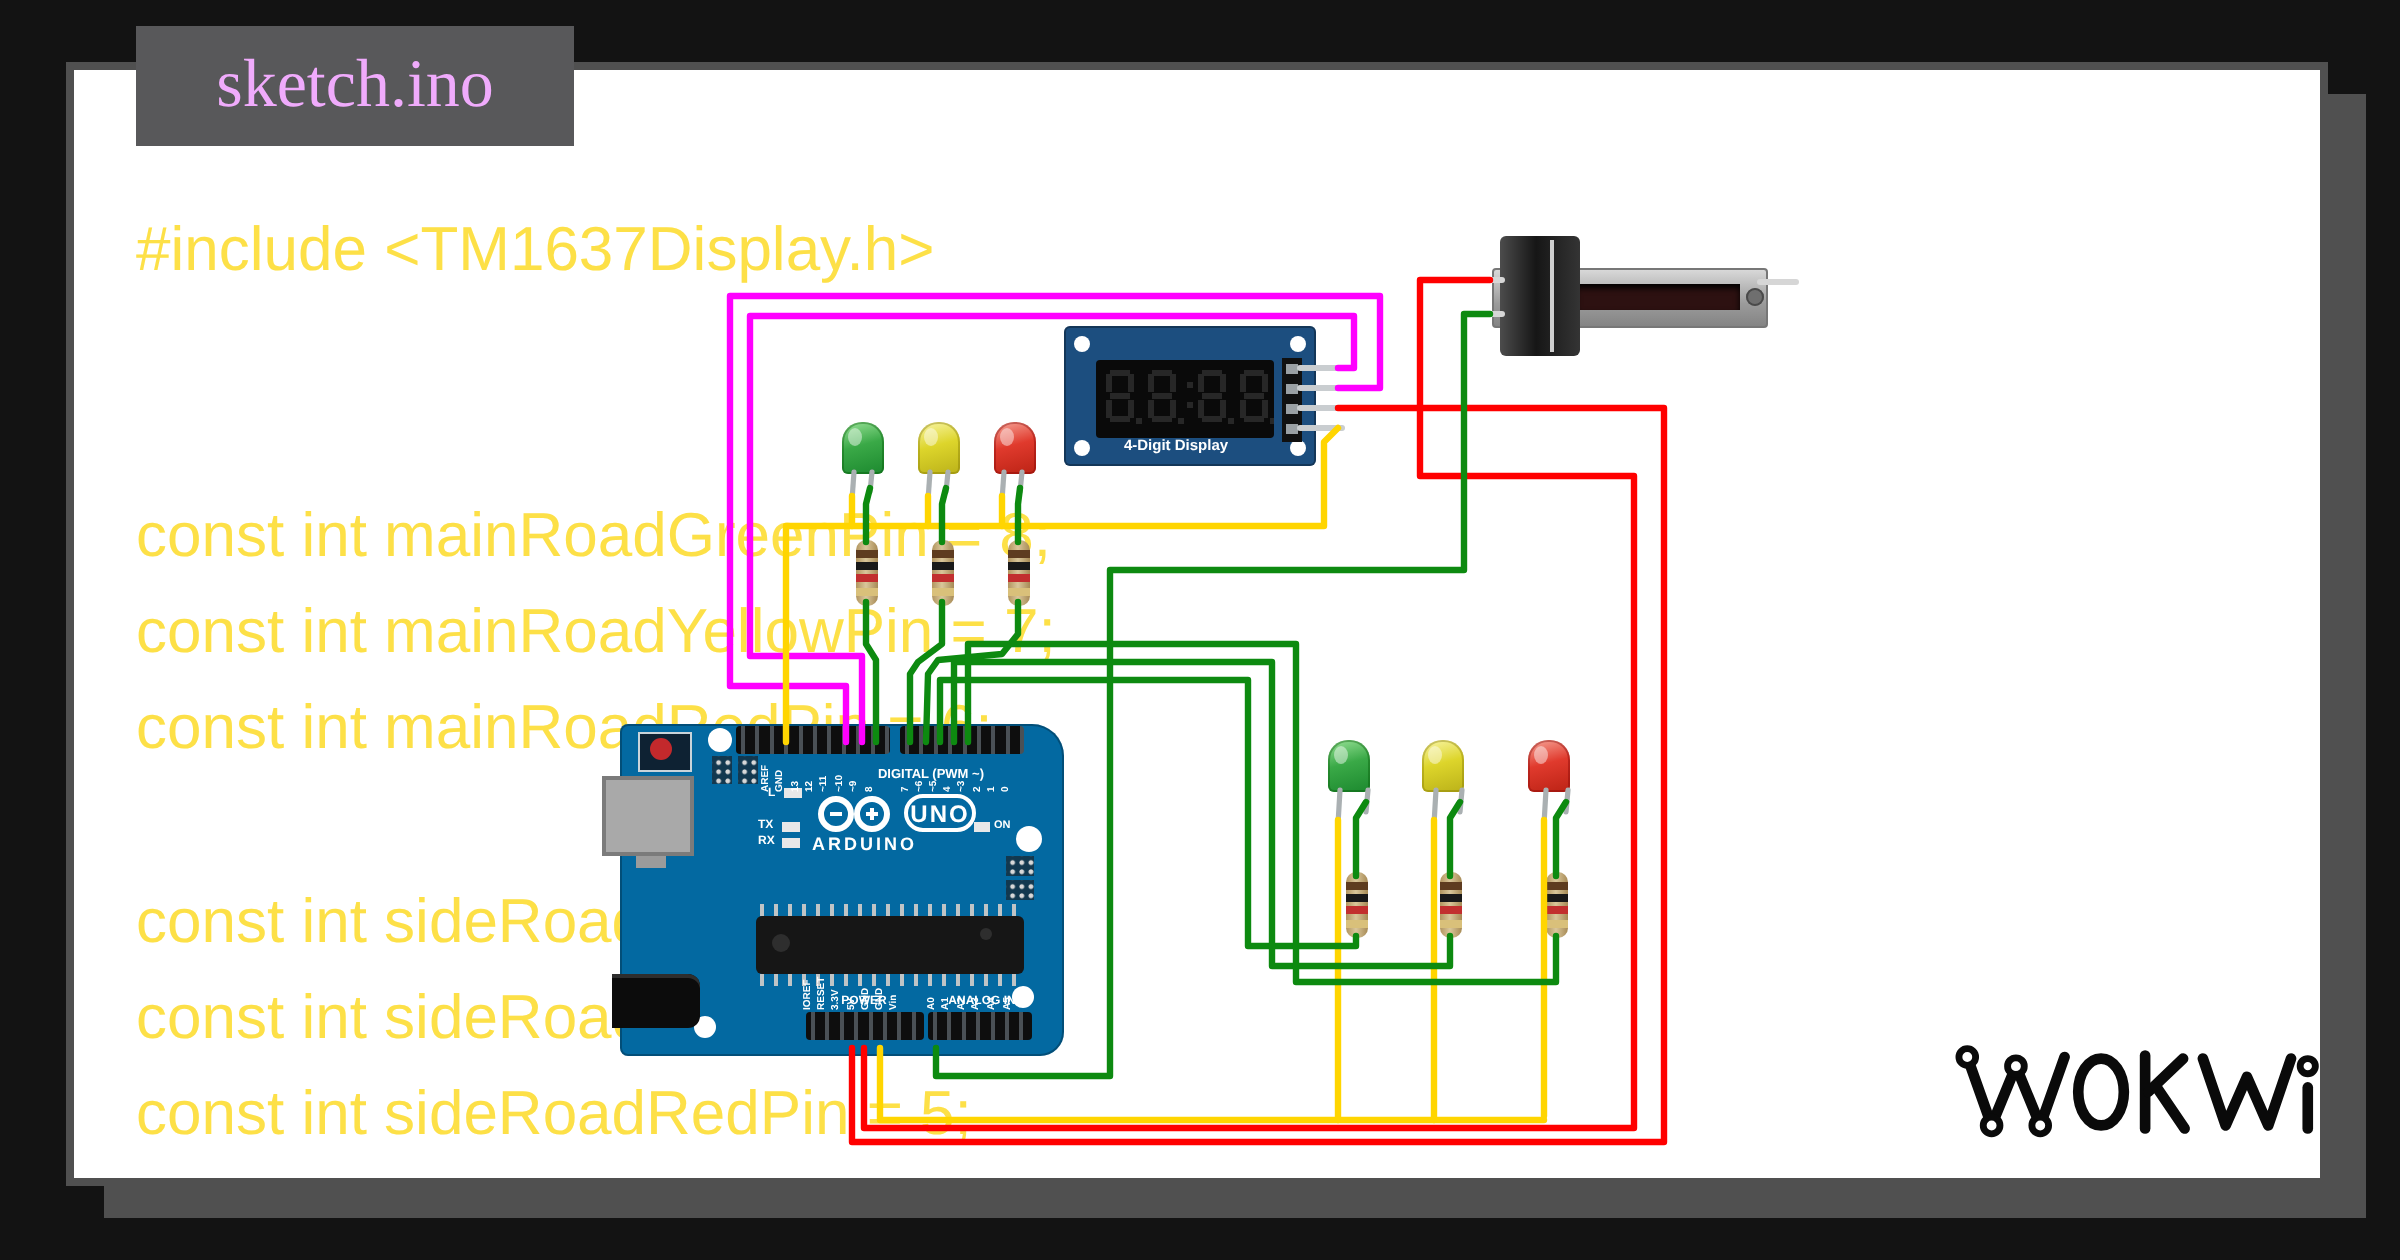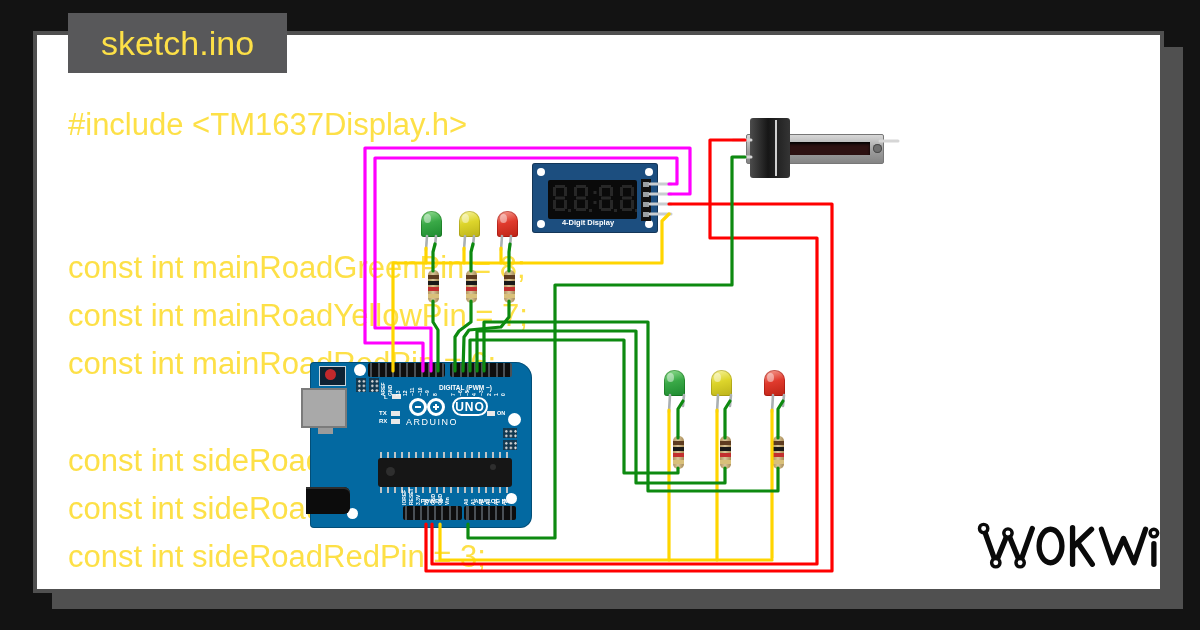--- a/index.html
+++ b/index.html
@@ -1,18 +1,18 @@
 <!DOCTYPE html>
 <html><head>
 <meta charset="utf-8">
 <style>
   html,body{margin:0;padding:0;background:#131313;}
   .stage{position:relative;width:1200px;height:630px;background:#131313;overflow:hidden;font-family:"Liberation Sans",sans-serif;}
   .card{position:absolute;left:33px;top:31px;width:1123px;height:554px;background:#ffffff;border:4px solid #505050;box-shadow:19px 16px 0 #505050;}
-  .title-box{position:absolute;left:68px;top:13px;width:219px;height:60px;background:#58585a;color:#fde047;font-size:34px;display:flex;align-items:center;justify-content:center;z-index:40;}
+  .title-box{position:absolute;left:68px;top:13px;width:219px;height:60px;background:#58585a;color:#f0abfc;font-size:34px;display:flex;align-items:center;justify-content:center;z-index:40;font-family:Liberation Serif, serif;}
   .code-layer{position:absolute;inset:0;z-index:5;}
   .code-line{position:absolute;left:68px;color:#fde047;font-size:31px;white-space:pre;letter-spacing:0px;}
   #wire-svg{position:absolute;inset:0;z-index:20;pointer-events:none;}
   #wire-svg polyline{pointer-events:stroke;}
   
   .comp{position:absolute;z-index:10;}
   
   .board{left:310px;top:362px;width:222px;height:166px;background:#0369a1;border-radius:4px 16px 12px 4px;box-shadow:inset 0 0 0 1px rgba(0,0,0,.25);}
   .board .hdr{position:absolute;background:#131313;height:14px;border-radius:2px;background-image:repeating-linear-gradient(90deg,#0e0e0e 0 2.5px,#4a5055 2.5px 4.5px,#0e0e0e 4.5px 7.2px);}
   .hole{position:absolute;background:#fff;border-radius:50%;}
@@ -64,21 +64,21 @@
 <div class="stage">
   <div class="card"></div>
 
   <div class="code-layer" id="code-layer">
       <div class="code-line" style="top: 107px;">#include &lt;TM1637Display.h&gt;</div>
       <div class="code-line" style="top: 250px;">const int mainRoadGreenPin = 8;</div>
       <div class="code-line" style="top: 298px;">const int mainRoadYellowPin = 7;</div>
       <div class="code-line" style="top: 346px;">const int mainRoadRedPin = 6;</div>
       <div class="code-line" style="top: 443px;">const int sideRoadGreenPin = 5;</div>
       <div class="code-line" style="top: 491px;">const int sideRoadYellowPin = 4;</div>
-      <div class="code-line" style="top: 539px;">const int sideRoadRedPin = 3;</div>
+      <div class="code-line" style="top: 539px;">const int sideRoadRedPin = 5;</div>
     </div>
 
   <div class="comp board">
     <div class="hdr" style="left:58px;top:1px;width:77px;"></div>
     <div class="hdr" style="left:140px;top:1px;width:62px;"></div>
     <div class="reset-btn"></div>
     <div class="reset-cap"></div>
     <div class="hole" style="left:44px;top:2px;width:12px;height:12px;"></div>
     <div class="hole" style="left:198px;top:51px;width:13px;height:13px;"></div>
     <div class="hole" style="left:196px;top:131px;width:11px;height:11px;"></div>
@@ -108,21 +108,21 @@
     <svg width="44" height="22" style="position:absolute;left:96px;top:34px;">
       <circle cx="12" cy="11" r="7.5" fill="none" stroke="#fff" stroke-width="3"></circle>
       <circle cx="30" cy="11" r="7.5" fill="none" stroke="#fff" stroke-width="3"></circle>
       <line x1="9" y1="11" x2="15" y2="11" stroke="#fff" stroke-width="2"></line>
       <line x1="27" y1="11" x2="33" y2="11" stroke="#fff" stroke-width="2"></line>
       <line x1="30" y1="8" x2="30" y2="14" stroke="#fff" stroke-width="2"></line>
     </svg>
     <div class="uno-box">UNO</div>
     <div class="led-rect" style="left:177px;top:49px;width:8px;"></div>
     <div class="btxt" style="left:187px;top:48px;font-size:5.5px;font-weight:bold;">ON</div>
-    <div class="btxt" style="left:96px;top:55px;font-size:9px;font-weight:normal;letter-spacing:1.5px;">ARDUINO</div>
+    <div class="btxt" style="left:96px;top:55px;font-size:9px;font-weight:bold;letter-spacing:1.5px;">ARDUINO</div>
     <div class="btxt" style="left:97px;top:136px;width:50px;font-size:6px;font-weight:bold;text-align:center;">POWER</div>
     <div class="btxt" style="left:152px;top:136px;width:58px;font-size:6px;font-weight:bold;text-align:center;">ANALOG IN</div>
   </div>
 
   <div class="comp disp">
     <div class="hole" style="left:5px;top:5px;"></div>
     <div class="hole" style="left:113px;top:5px;"></div>
     <div class="hole" style="left:5px;top:57px;"></div>
     <div class="hole" style="left:113px;top:57px;"></div>
     <div class="screen">

